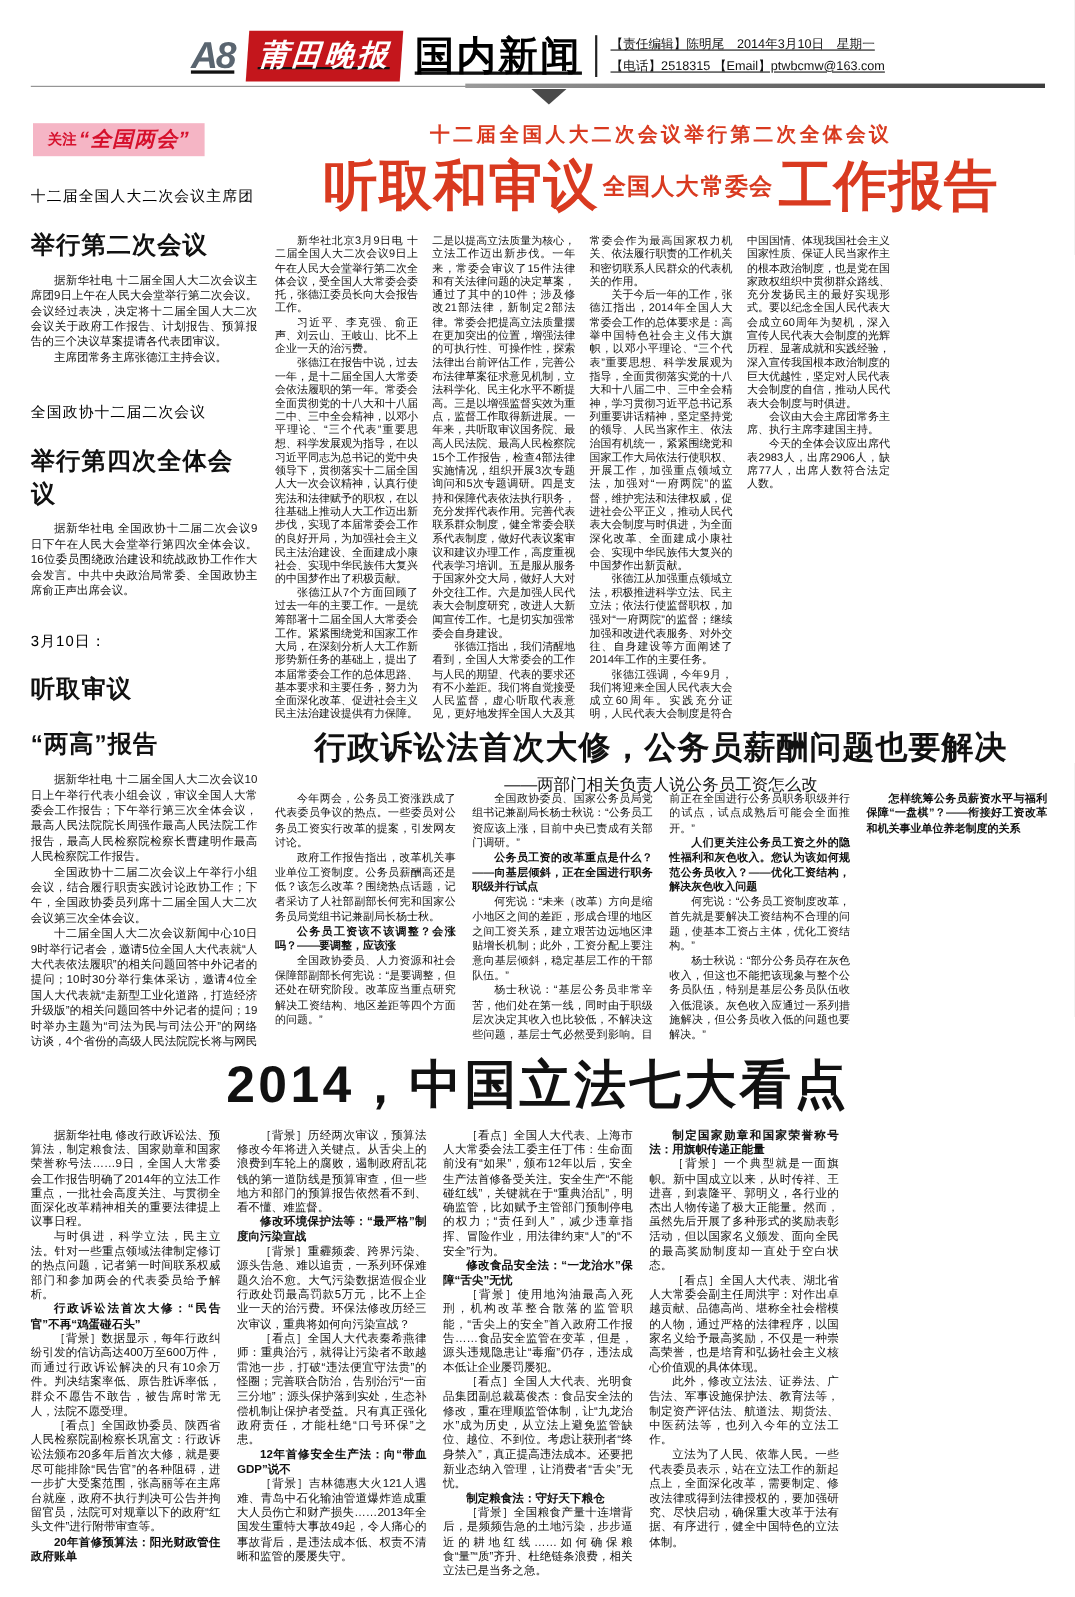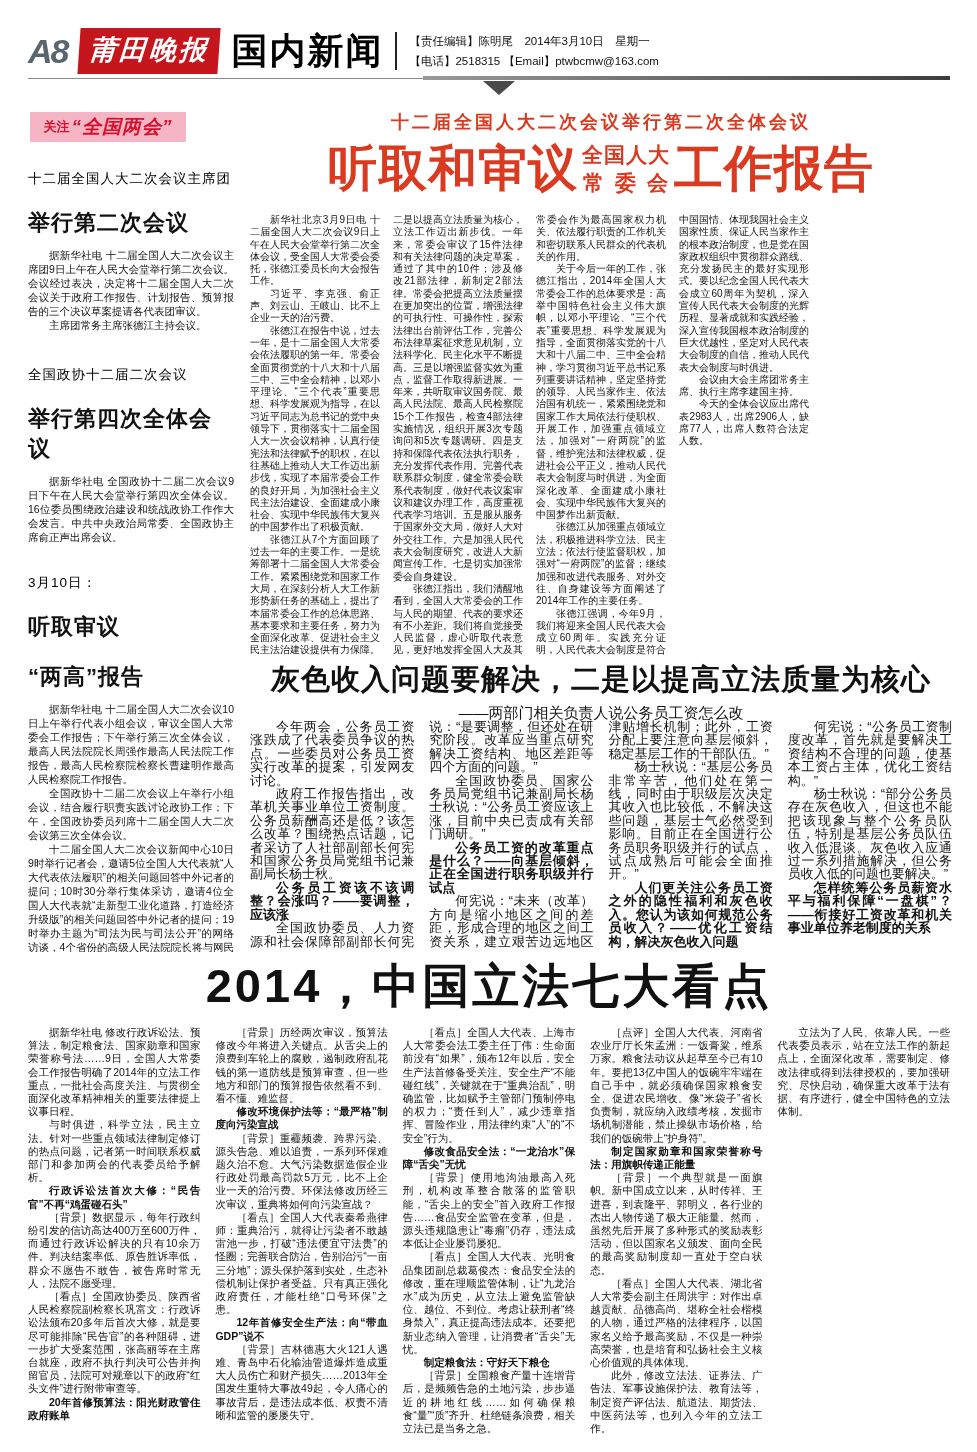--- a/index.html
+++ b/index.html
@@ -2,21 +2,21 @@
 <html><head>
 <meta charset="utf-8">
 <style>
   * { margin:0; padding:0; box-sizing:border-box; }
   html,body { background:#e9e9e9; }
   body { font-family:"Liberation Sans","DejaVu Sans",sans-serif; color:#111; }
   .page { position:relative; width:977px; height:1452px; background:#ffffff; margin:0 auto; overflow:hidden; }
 
   
   .header { position:absolute; left:28px; top:28px; width:922px; height:56px; }
-  .header-inner { display:flex; align-items:center; gap:12px; height:46px; }
+  .header-inner { display:flex; justify-content:center; align-items:center; gap:12px; height:46px;text-decoration:underline; }
   .edition { font-size:34px; font-weight:bold; font-style:italic; color:#5a6570; letter-spacing:-2px; }
   .masthead { background:#c4161c; color:#fff; font-size:27px; font-weight:bold; font-style:italic; padding:4px 10px 6px; letter-spacing:3px; transform:skewX(-4deg); }
   .section-title { font-size:36px; font-weight:900; color:#000; letter-spacing:2px; }
   .head-divider { width:2px; height:38px; background:#222; }
   .head-info { font-size:11.5px; line-height:1.75; color:#111; white-space:nowrap; }
   .header-rule { position:absolute; left:0; right:0; top:50px; border-top:1.5px solid #8a8a8a; }
   .header-rule-thick { position:absolute; left:395px; width:527px; top:48px; height:4px; background:linear-gradient(90deg,#9a9a9a,#3c3c3c); }
   .pointer-tri { position:absolute; left:455px; top:53px; width:0; height:0; border-left:16px solid transparent; border-right:16px solid transparent; border-top:14px solid #4a4a4a; }
 
   
@@ -32,30 +32,30 @@
   .l-body { font-size:10.5px; line-height:14px; text-align:justify; }
   .l-body .para { text-indent:2em; }
   .art-1 { margin-top:16px; }
   .art-2 { margin-top:34px; }
   .art-3 { margin-top:30px; }
 
   
   .main-head { position:absolute; left:250px; top:110px; width:702px; text-align:center; color:#d93a20; }
   .main-kicker { font-size:18px; font-weight:600; letter-spacing:3px; }
   .main-headline { margin-top:2px; font-size:49px; font-weight:900; letter-spacing:1px; white-space:nowrap; display:flex; align-items:center; justify-content:center; }
-  .stack { display:inline-flex; flex-direction:column; justify-content:center; margin:0 4px; }
+  .stack { display:inline-flex; flex-direction:row; justify-content:center; margin:0 4px; }
   .stack-top { font-size:21px; font-weight:900; letter-spacing:1px; }
   .stack-bot { font-size:21px; font-weight:900; display:flex; justify-content:space-between; padding:0 1px; }
   .main-cols { position:absolute; left:250px; top:214px; width:702px; height:444px; column-count:5; column-gap:13px; column-fill:auto; font-size:10px; line-height:12.3px; text-align:justify; overflow:hidden; }
 
   
   .salary-head { position:absolute; left:250px; top:660px; width:702px; text-align:center; }
   .salary-headline { font-size:29px; font-weight:900; letter-spacing:1px; }
   .salary-subtitle { font-size:15px; margin-top:4px; }
-  .salary-cols { position:absolute; left:250px; top:720px; width:702px; height:240px; column-count:4; column-gap:15px; column-fill:auto; font-size:13px; line-height:13.4px; text-align:justify; overflow:hidden; }
+  .salary-cols { position:absolute; left:250px; top:720px; width:702px; height:240px; column-count:4; column-gap:15px; column-fill:auto; font-size:10px; line-height:13.4px; text-align:justify; overflow:hidden; }
 
   
   .law-head { position:absolute; left:28px; top:955px; width:922px; text-align:center; }
   .law-headline { font-size:47px; font-weight:900; letter-spacing:3px; }
   .law-cols { position:absolute; left:28px; top:1026px; width:922px; height:418px; column-count:5; column-gap:15px; column-fill:auto; font-size:10.5px; line-height:13.2px; text-align:justify; overflow:hidden; }
 
   .para { text-indent:2em; margin:0; }
   .subhead { font-weight:bold; }
 </style>
 </head>
@@ -135,21 +135,21 @@
       <p class="para">张德江从7个方面回顾了过去一年的主要工作。一是统筹部署十二届全国人大常委会工作。紧紧围绕党和国家工作大局，在深刻分析人大工作新形势新任务的基础上，提出了本届常委会工作的总体思路、基本要求和主要任务，努力为全面深化改革、促进社会主义民主法治建设提供有力保障。二是以提高立法质量为核心，立法工作迈出新步伐。一年来，常委会审议了15件法律和有关法律问题的决定草案，通过了其中的10件；涉及修改21部法律，新制定2部法律。常委会把提高立法质量摆在更加突出的位置，增强法律的可执行性、可操作性，探索法律出台前评估工作，完善公布法律草案征求意见机制，立法科学化、民主化水平不断提高。三是以增强监督实效为重点，监督工作取得新进展。一年来，共听取审议国务院、最高人民法院、最高人民检察院15个工作报告，检查4部法律实施情况，组织开展3次专题询问和5次专题调研。四是支持和保障代表依法执行职务，充分发挥代表作用。完善代表联系群众制度，健全常委会联系代表制度，做好代表议案审议和建议办理工作，高度重视代表学习培训。五是服从服务于国家外交大局，做好人大对外交往工作。六是加强人民代表大会制度研究，改进人大新闻宣传工作。七是切实加强常委会自身建设。</p>
       <p class="para">张德江指出，我们清醒地看到，全国人大常委会的工作与人民的期望、代表的要求还有不小差距。我们将自觉接受人民监督，虚心听取代表意见，更好地发挥全国人大及其常委会作为最高国家权力机关、依法履行职责的工作机关和密切联系人民群众的代表机关的作用。</p>
       <p class="para">关于今后一年的工作，张德江指出，2014年全国人大常委会工作的总体要求是：高举中国特色社会主义伟大旗帜，以邓小平理论、“三个代表”重要思想、科学发展观为指导，全面贯彻落实党的十八大和十八届二中、三中全会精神，学习贯彻习近平总书记系列重要讲话精神，坚定坚持党的领导、人民当家作主、依法治国有机统一，紧紧围绕党和国家工作大局依法行使职权、开展工作，加强重点领域立法，加强对“一府两院”的监督，维护宪法和法律权威，促进社会公平正义，推动人民代表大会制度与时俱进，为全面深化改革、全面建成小康社会、实现中华民族伟大复兴的中国梦作出新贡献。</p>
       <p class="para">张德江从加强重点领域立法，积极推进科学立法、民主立法；依法行使监督职权，加强对“一府两院”的监督；继续加强和改进代表服务、对外交往、自身建设等方面阐述了2014年工作的主要任务。</p>
       <p class="para">张德江强调，今年9月，我们将迎来全国人民代表大会成立60周年。实践充分证明，人民代表大会制度是符合中国国情、体现我国社会主义国家性质、保证人民当家作主的根本政治制度，也是党在国家政权组织中贯彻群众路线、充分发扬民主的最好实现形式。要以纪念全国人民代表大会成立60周年为契机，深入宣传人民代表大会制度的光辉历程、显著成就和实践经验，深入宣传我国根本政治制度的巨大优越性，坚定对人民代表大会制度的自信，推动人民代表大会制度与时俱进。</p>
       <p class="para">会议由大会主席团常务主席、执行主席李建国主持。</p>
       <p class="para">今天的全体会议应出席代表2983人，出席2906人，缺席77人，出席人数符合法定人数。</p>
     </div>
 
   <div class="salary-head">
-    <div class="salary-headline">灰色收入问题要解决，二是以提高立法质量为核心</div>
+    <div class="salary-headline">行政诉讼法首次大修，公务员薪酬问题也要解决</div>
     <div class="salary-subtitle">——两部门相关负责人说公务员工资怎么改</div>
   </div>
   <div class="salary-cols">
       <p class="para">今年两会，公务员工资涨跌成了代表委员争议的热点。一些委员对公务员工资实行改革的提案，引发网友讨论。</p>
       <p class="para">政府工作报告指出，改革机关事业单位工资制度。公务员薪酬高还是低？该怎么改革？围绕热点话题，记者采访了人社部副部长何宪和国家公务员局党组书记兼副局长杨士秋。</p>
       <p class="para subhead">公务员工资该不该调整？会涨吗？——要调整，应该涨</p>
       <p class="para">全国政协委员、人力资源和社会保障部副部长何宪说：“是要调整，但还处在研究阶段。改革应当重点研究解决工资结构、地区差距等四个方面的问题。”</p>
       <p class="para">全国政协委员、国家公务员局党组书记兼副局长杨士秋说：“公务员工资应该上涨，目前中央已责成有关部门调研。”</p>
       <p class="para subhead">公务员工资的改革重点是什么？——向基层倾斜，正在全国进行职务职级并行试点</p>
       <p class="para">何宪说：“未来（改革）方向是缩小地区之间的差距，形成合理的地区之间工资关系，建立艰苦边远地区津贴增长机制；此外，工资分配上要注意向基层倾斜，稳定基层工作的干部队伍。”</p>
@@ -175,21 +175,20 @@
       <p class="para">［背景］重霾频袭、跨界污染、源头告急、难以追责，一系列环保难题久治不愈。大气污染数据造假企业行政处罚最高罚款5万元，比不上企业一天的治污费。环保法修改历经三次审议，重典将如何向污染宣战？</p>
       <p class="para">［看点］全国人大代表秦希燕律师：重典治污，就得让污染者不敢越雷池一步，打破“违法便宜守法贵”的怪圈；完善联合防治，告别治污“一亩三分地”；源头保护落到实处，生态补偿机制让保护者受益。只有真正强化政府责任，才能杜绝“口号环保”之患。</p>
       <p class="para subhead">12年首修安全生产法：向“带血GDP”说不</p>
       <p class="para">［背景］吉林德惠大火121人遇难、青岛中石化输油管道爆炸造成重大人员伤亡和财产损失……2013年全国发生重特大事故49起，令人痛心的事故背后，是违法成本低、权责不清晰和监管的屡屡失守。</p>
       <p class="para">［看点］全国人大代表、上海市人大常委会法工委主任丁伟：生命面前没有“如果”，颁布12年以后，安全生产法首修备受关注。安全生产“不能碰红线”，关键就在于“重典治乱”，明确监管，比如赋予主管部门预制停电的权力；“责任到人”，减少违章指挥、冒险作业，用法律约束“人”的“不安全”行为。</p>
       <p class="para subhead">修改食品安全法：“一龙治水”保障“舌尖”无忧</p>
       <p class="para">［背景］使用地沟油最高入死刑，机构改革整合散落的监管职能，“舌尖上的安全”首入政府工作报告……食品安全监管在变革，但是，源头违规隐患让“毒瘤”仍存，违法成本低让企业屡罚屡犯。</p>
       <p class="para">［看点］全国人大代表、光明食品集团副总裁葛俊杰：食品安全法的修改，重在理顺监管体制，让“九龙治水”成为历史，从立法上避免监管缺位、越位、不到位。考虑让获刑者“终身禁入”，真正提高违法成本。还要把新业态纳入管理，让消费者“舌尖”无忧。</p>
       <p class="para subhead">制定粮食法：守好天下粮仓</p>
       <p class="para">［背景］全国粮食产量十连增背后，是频频告急的土地污染，步步逼近的耕地红线……如何确保粮食“量”“质”齐升、杜绝链条浪费，相关立法已是当务之急。</p>
-      <p class="para">［点评］全国人大代表、河南省农业厅厅长朱孟洲：一饭膏粱，维系万家。粮食法动议从起草至今已有10年。要把13亿中国人的饭碗牢牢端在自己手中，就必须确保国家粮食安全、促进农民增收。像“米袋子”省长负责制，就应纳入政绩考核，发掘市场机制潜能，禁止操纵市场价格，给我们的饭碗带上“护身符”。</p>
       <p class="para subhead">制定国家勋章和国家荣誉称号法：用旗帜传递正能量</p>
       <p class="para">［背景］一个典型就是一面旗帜。新中国成立以来，从时传祥、王进喜，到袁隆平、郭明义，各行业的杰出人物传递了极大正能量。然而，虽然先后开展了多种形式的奖励表彰活动，但以国家名义颁发、面向全民的最高奖励制度却一直处于空白状态。</p>
       <p class="para">［看点］全国人大代表、湖北省人大常委会副主任周洪宇：对作出卓越贡献、品德高尚、堪称全社会楷模的人物，通过严格的法律程序，以国家名义给予最高奖励，不仅是一种崇高荣誉，也是培育和弘扬社会主义核心价值观的具体体现。</p>
       <p class="para">此外，修改立法法、证券法、广告法、军事设施保护法、教育法等，制定资产评估法、航道法、期货法、中医药法等，也列入今年的立法工作。</p>
       <p class="para">立法为了人民、依靠人民。一些代表委员表示，站在立法工作的新起点上，全面深化改革，需要制定、修改法律或得到法律授权的，要加强研究、尽快启动，确保重大改革于法有据、有序进行，健全中国特色的立法体制。</p>
     </div>
 
 </div>
 
 </body></html>

